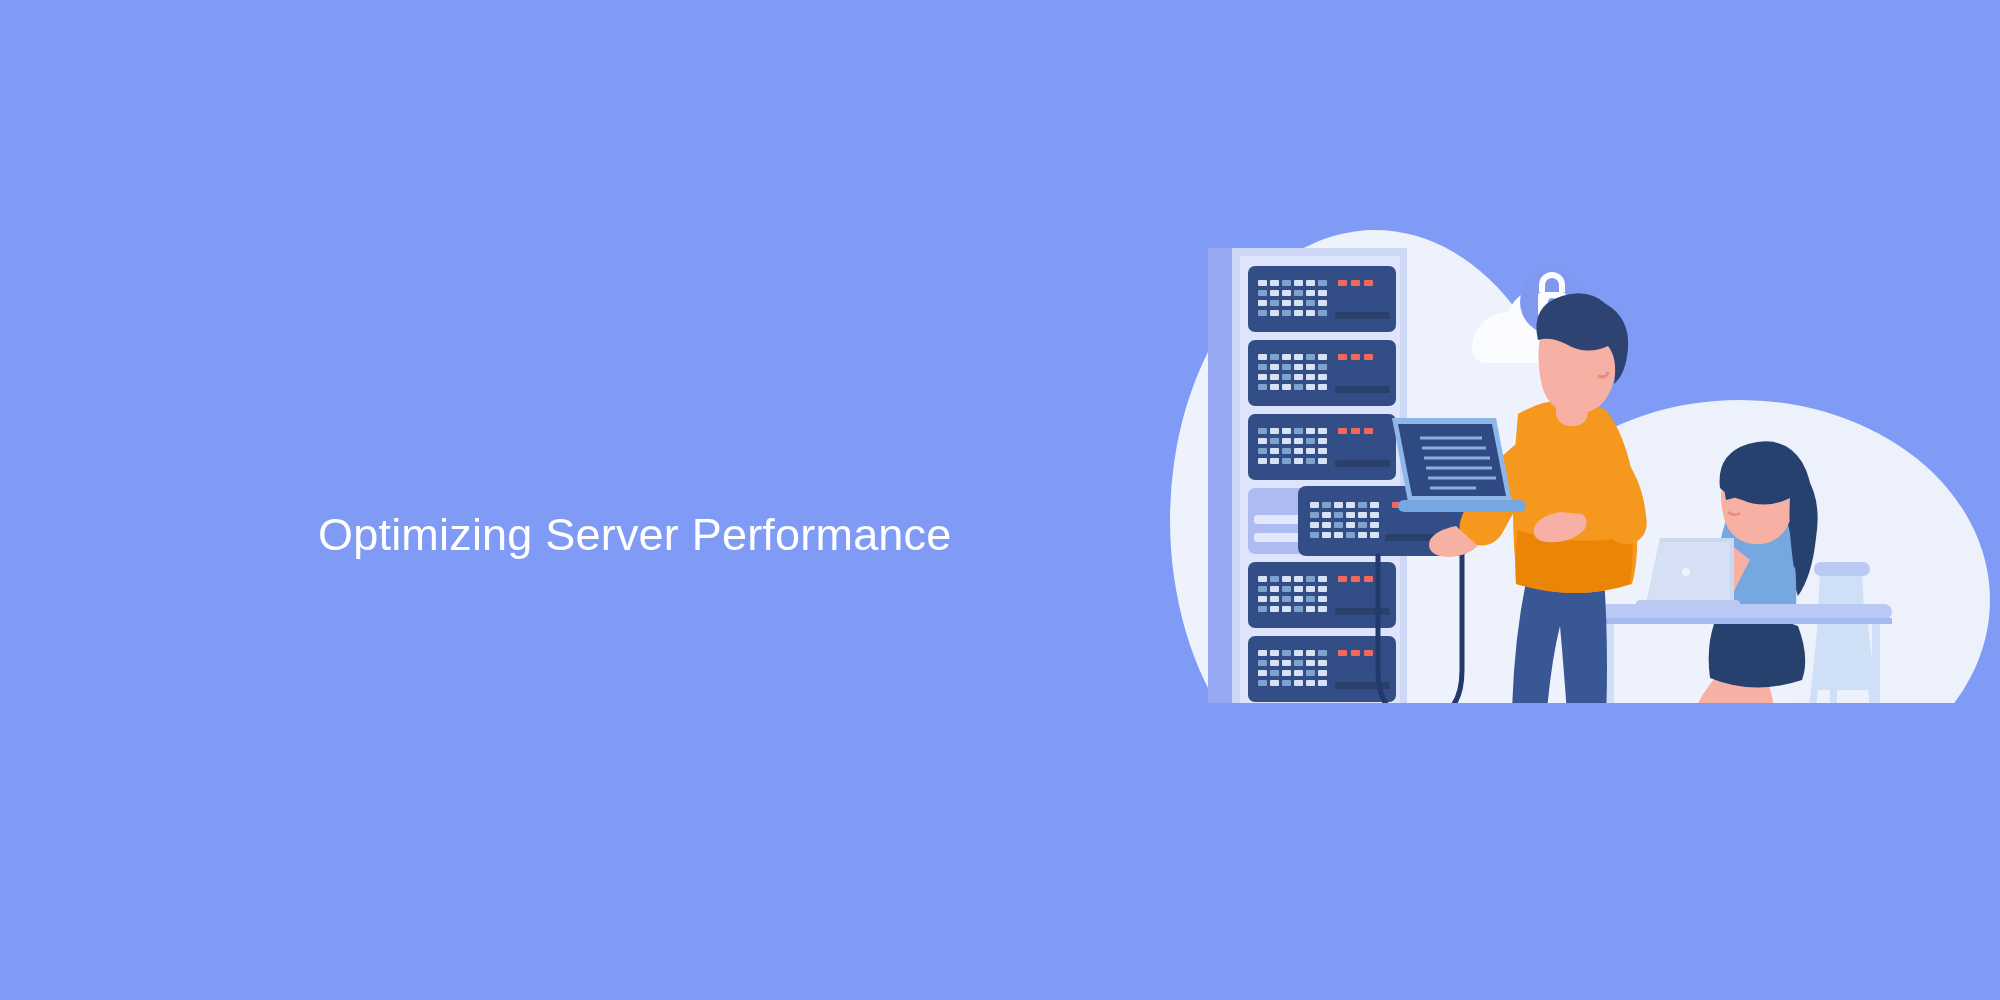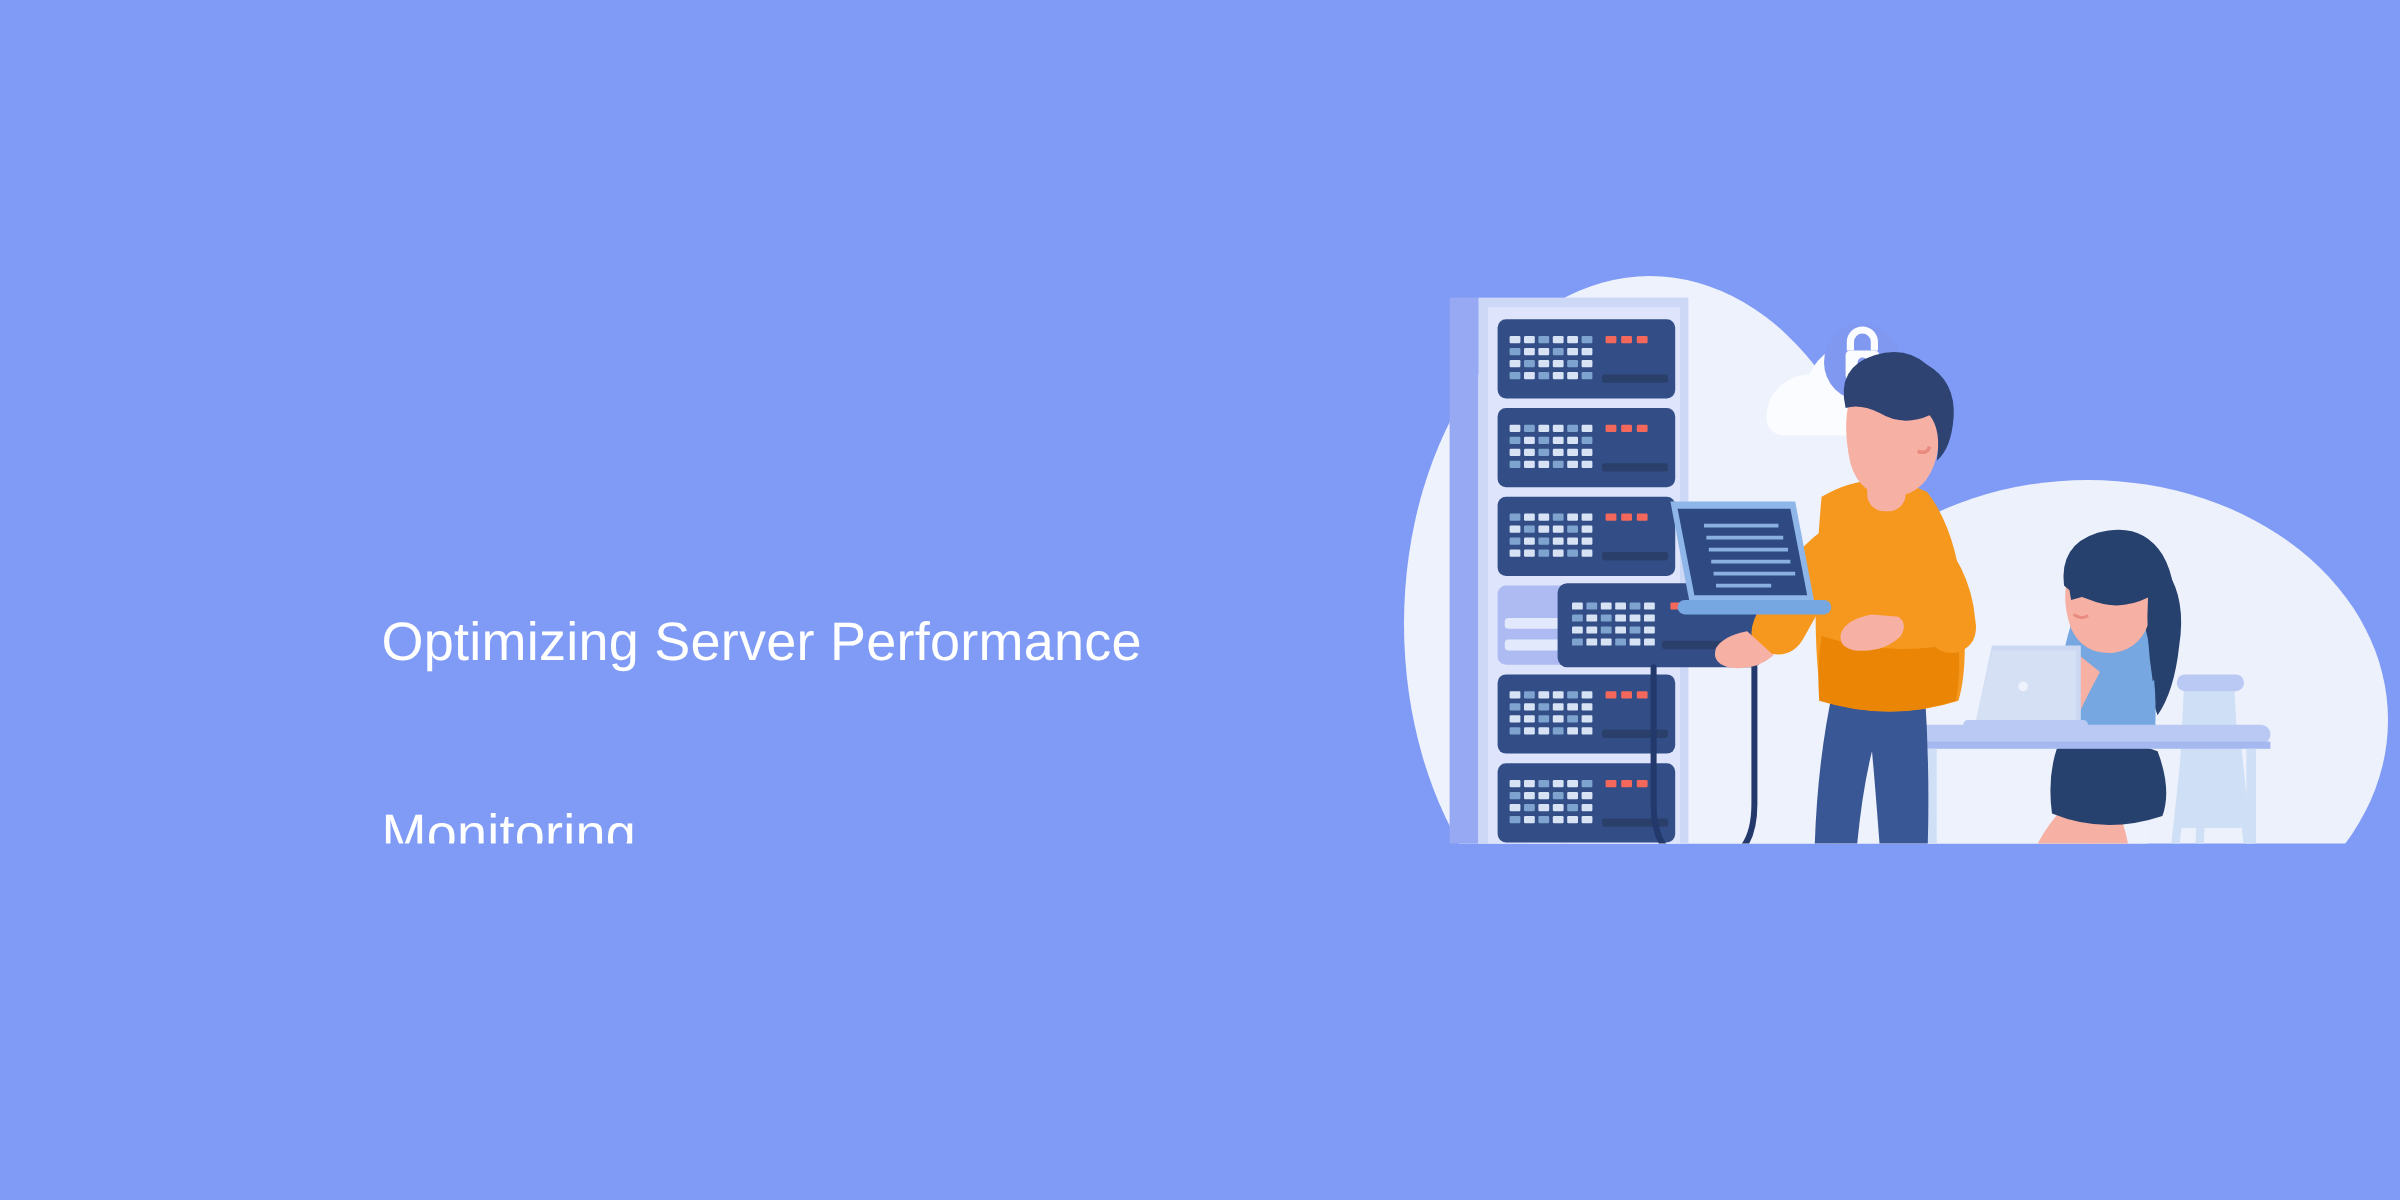--- a/index.html
+++ b/index.html
@@ -42,21 +42,20 @@
   }
   .art svg{display:block;width:880px;height:600px;}
 </style>
 </head>
 <body>
 
 <div class="banner">
 
   <h1 class="headline">
     <span class="l">Optimizing Server Performance</span>
-    <span class="l">Monitoring</span>
   </h1>
 
   <div class="art">
     <svg viewBox="0 0 880 600" xmlns="http://www.w3.org/2000/svg">
       <defs>
         <clipPath id="leafClip">
           <rect x="20" y="240" width="180" height="320"></rect>
         </clipPath>
       </defs>
 

